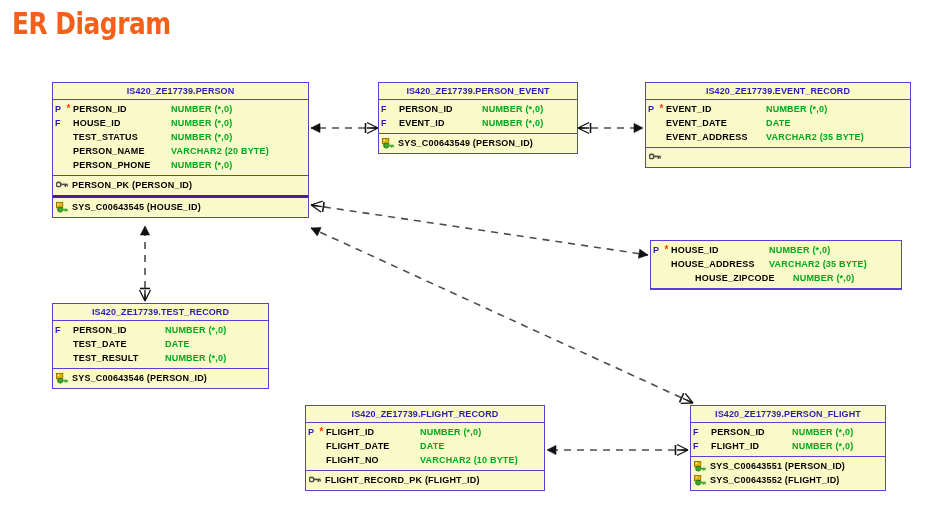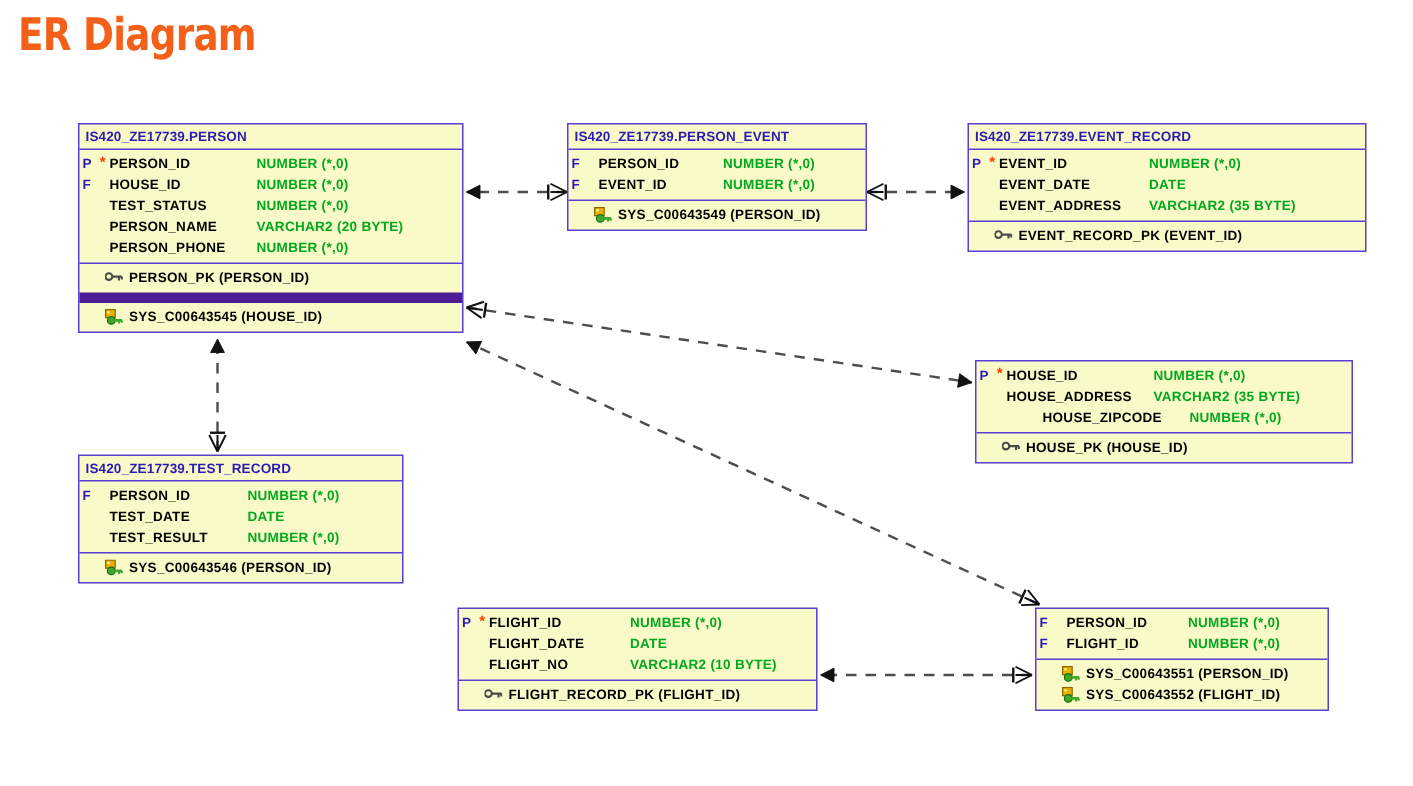--- a/index.html
+++ b/index.html
@@ -22,20 +22,21 @@
   
   .entity{
     position:absolute;
     background:#FAFAC8;
     border:1px solid #5A3FD6;
     box-sizing:border-box;
     font-size:9px;
     color:#000000;
   }
   .ent-title{
+    text-align:center;
     color:#2B1BB5;
     font-weight:bold;
     font-size:9px;
     padding:3px 4px 3px 4px;
     border-bottom:1px solid #5A3FD6;
     white-space:nowrap;
     letter-spacing:0.1px;
   }
   .ent-cols{
     border-bottom:1px solid #5A3FD6;
@@ -44,25 +45,25 @@
   .col-row{
     display:flex;align-items:center;
     height:14px;line-height:14px;white-space:nowrap;
   }
   .c-key{width:9px;padding-left:2px;font-weight:bold;color:#2B1BB5;font-size:9px;}
   .c-star{width:9px;color:#FF3B00;font-weight:bold;font-size:10px;text-align:center;}
   .c-name{font-weight:bold;font-size:9px;color:#000;letter-spacing:0.2px;}
   .c-type{font-weight:bold;font-size:9px;color:#00A81E;letter-spacing:0.2px;position:absolute;}
 
   .ent-keys{padding:2px 0 3px 0;}
-  .ent-keys.bordered{border-bottom:7px solid #4c1d95;}
+  .ent-keys.bordered{border-bottom:3px solid #4c1d95;}
   .key-row{
     display:flex;align-items:center;
     height:14px;line-height:14px;white-space:nowrap;
-    padding-left:17px;
+    padding-left:3px;
   }
   .key-row .klabel{font-weight:bold;font-size:9px;color:#000;letter-spacing:0.2px;margin-left:4px;}
   .icon{width:12px;height:11px;flex:0 0 12px;position:relative;}
 
   svg.conn{position:absolute;left:0;top:0;width:942px;height:524px;pointer-events:none;}
 </style>
 </head>
 <body>
 
 <div id="canvas">
@@ -229,21 +230,20 @@
             <span class="c-type" style="left: 120px;">VARCHAR2 (35 BYTE)</span>
           </div>
         </div>
         <div class="ent-keys">
           <div class="key-row">
             <span class="icon"><svg width="12" height="11" viewBox="0 0 12 11">
                 <ellipse cx="2.6" cy="4.4" rx="2.3" ry="2.2" fill="none" stroke="#4a4a4a" stroke-width="1.4"></ellipse>
                 <path d="M4.6 4.4 H11.3" stroke="#4a4a4a" stroke-width="1.6"></path>
                 <path d="M9.3 4.4 V7.0 M11.2 4.4 V6.4" stroke="#4a4a4a" stroke-width="1.4"></path>
               </svg></span>
-            <span class="klabel">EVENT_RECORD_PK (EVENT_ID)</span>
           </div>
         </div>
       </div>
       <div class="entity" style="left: 650px; top: 240px; width: 252px;">
         <div class="ent-cols">
           <div class="col-row" style="position: relative;">
             <span class="c-key">P</span>
             <span class="c-star">*</span>
             <span class="c-name">HOUSE_ID</span>
             <span class="c-type" style="left: 118px;">NUMBER (*,0)</span>
@@ -254,30 +254,20 @@
             <span class="c-name">HOUSE_ADDRESS</span>
             <span class="c-type" style="left: 118px;">VARCHAR2 (35 BYTE)</span>
           </div>
           <div class="col-row" style="position: relative; margin-left: 24px;">
             <span class="c-key"></span>
             <span class="c-star"></span>
             <span class="c-name">HOUSE_ZIPCODE</span>
             <span class="c-type" style="left: 118px;">NUMBER (*,0)</span>
           </div>
         </div>
-        <div class="ent-keys">
-          <div class="key-row">
-            <span class="icon"><svg width="12" height="11" viewBox="0 0 12 11">
-                <ellipse cx="2.6" cy="4.4" rx="2.3" ry="2.2" fill="none" stroke="#4a4a4a" stroke-width="1.4"></ellipse>
-                <path d="M4.6 4.4 H11.3" stroke="#4a4a4a" stroke-width="1.6"></path>
-                <path d="M9.3 4.4 V7.0 M11.2 4.4 V6.4" stroke="#4a4a4a" stroke-width="1.4"></path>
-              </svg></span>
-            <span class="klabel">HOUSE_PK (HOUSE_ID)</span>
-          </div>
-        </div>
       </div>
       <div class="entity" style="left: 52px; top: 303px; width: 217px;">
         <div class="ent-title">IS420_ZE17739.TEST_RECORD</div>
         <div class="ent-cols">
           <div class="col-row" style="position: relative;">
             <span class="c-key">F</span>
             <span class="c-star"></span>
             <span class="c-name">PERSON_ID</span>
             <span class="c-type" style="left: 112px;">NUMBER (*,0)</span>
           </div>
@@ -301,20 +291,21 @@
                 <rect x="1.6" y="1.5" width="1.5" height="1.4" fill="#fff8c0"></rect>
                 <ellipse cx="4.2" cy="7.6" rx="2.6" ry="2.5" fill="#3FA82A" stroke="#1d6b12" stroke-width="0.8"></ellipse>
                 <path d="M6.2 7.6 H11.4" stroke="#3FA82A" stroke-width="1.8"></path>
                 <path d="M9.4 7.6 V9.6 M11.2 7.6 V9.2" stroke="#3FA82A" stroke-width="1.4"></path>
               </svg></span>
             <span class="klabel">SYS_C00643546 (PERSON_ID)</span>
           </div>
         </div>
       </div>
       <div class="entity" style="left: 305px; top: 405px; width: 240px;">
+        <div class="ent-title">IS420_ZE17739.FLIGHT_RECORD</div>
         <div class="ent-cols">
           <div class="col-row" style="position: relative;">
             <span class="c-key">P</span>
             <span class="c-star">*</span>
             <span class="c-name">FLIGHT_ID</span>
             <span class="c-type" style="left: 114px;">NUMBER (*,0)</span>
           </div>
           <div class="col-row" style="position: relative;">
             <span class="c-key"></span>
             <span class="c-star"></span>
@@ -333,20 +324,21 @@
             <span class="icon"><svg width="12" height="11" viewBox="0 0 12 11">
                 <ellipse cx="2.6" cy="4.4" rx="2.3" ry="2.2" fill="none" stroke="#4a4a4a" stroke-width="1.4"></ellipse>
                 <path d="M4.6 4.4 H11.3" stroke="#4a4a4a" stroke-width="1.6"></path>
                 <path d="M9.3 4.4 V7.0 M11.2 4.4 V6.4" stroke="#4a4a4a" stroke-width="1.4"></path>
               </svg></span>
             <span class="klabel">FLIGHT_RECORD_PK (FLIGHT_ID)</span>
           </div>
         </div>
       </div>
       <div class="entity" style="left: 690px; top: 405px; width: 196px;">
+        <div class="ent-title">IS420_ZE17739.PERSON_FLIGHT</div>
         <div class="ent-cols">
           <div class="col-row" style="position: relative;">
             <span class="c-key">F</span>
             <span class="c-star"></span>
             <span class="c-name">PERSON_ID</span>
             <span class="c-type" style="left: 101px;">NUMBER (*,0)</span>
           </div>
           <div class="col-row" style="position: relative;">
             <span class="c-key">F</span>
             <span class="c-star"></span>

